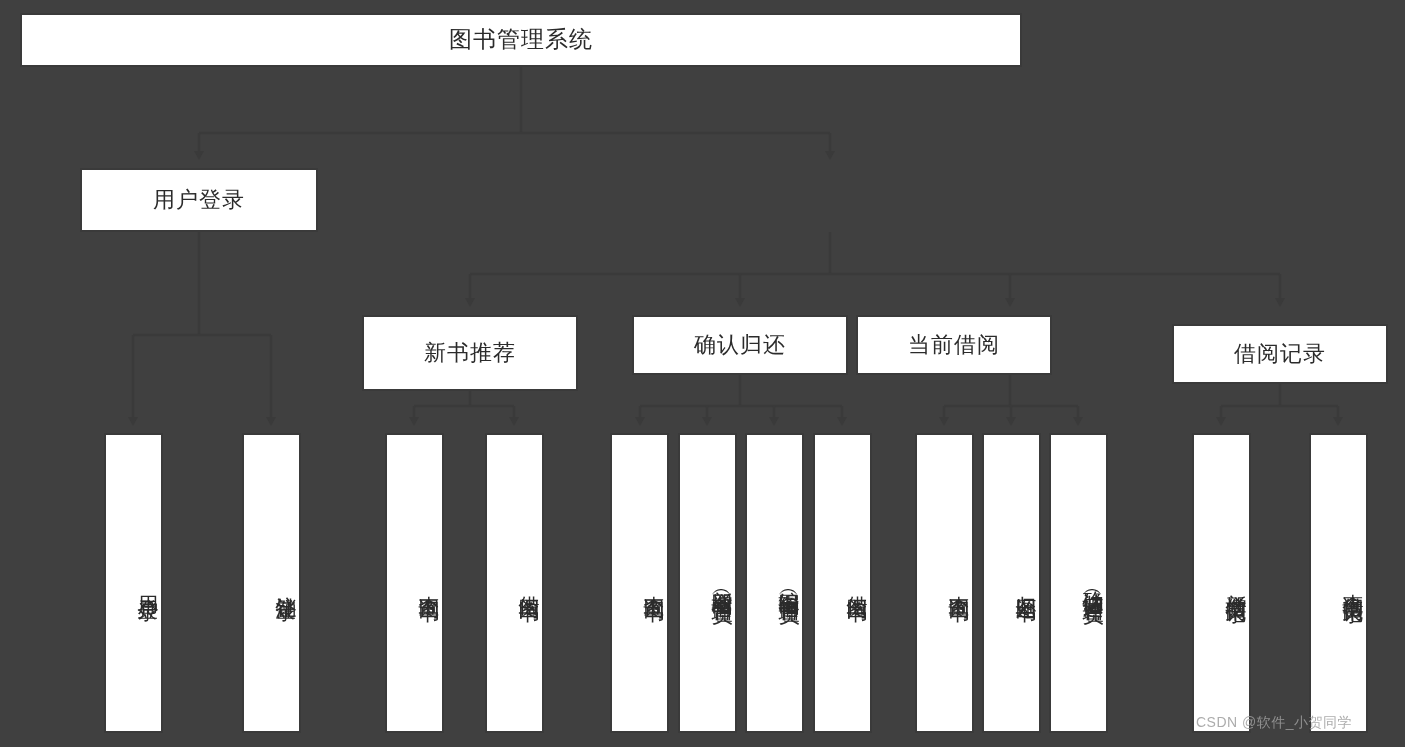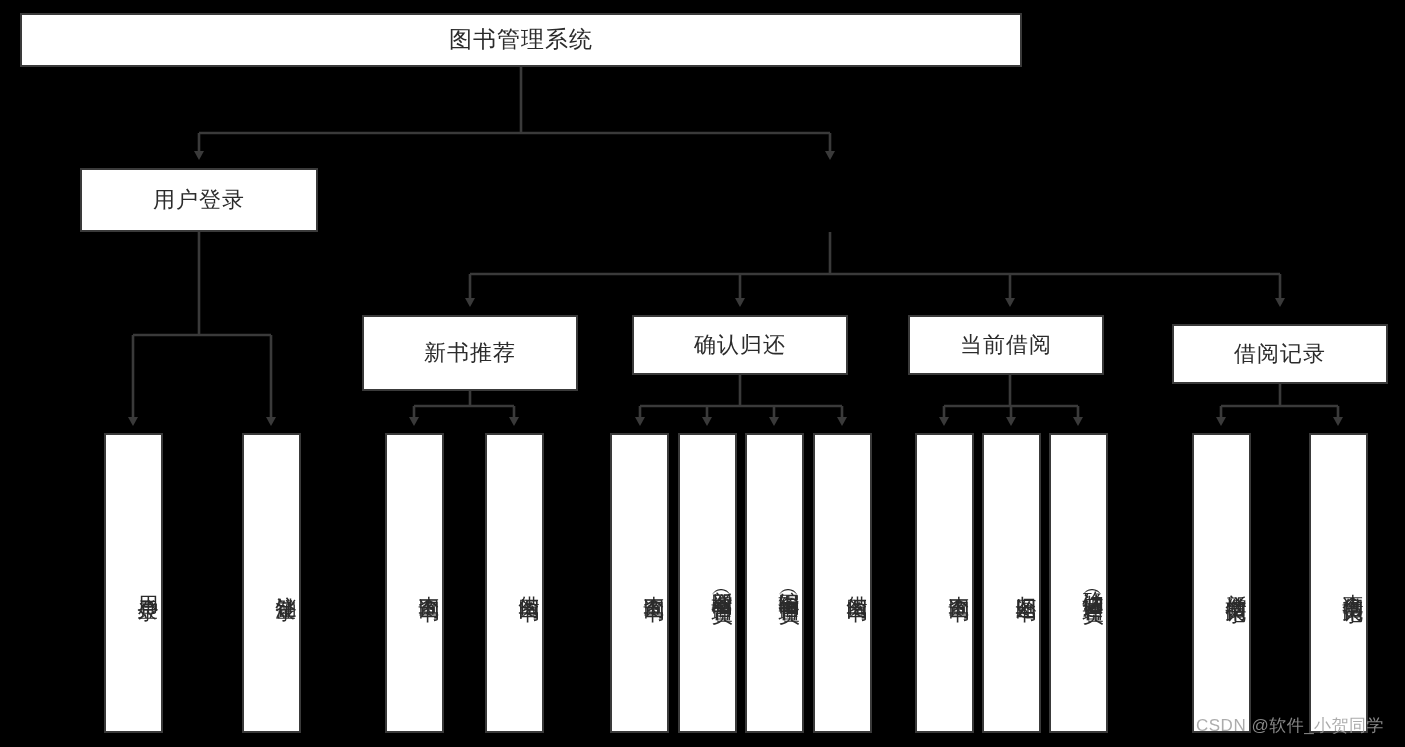--- a/index.html
+++ b/index.html
@@ -1,17 +1,17 @@
 <!DOCTYPE html>
 <html><head>
 <meta charset="utf-8">
 <style>
   html,body{margin:0;padding:0;background:#ffffff;}
   body{font-family:"Liberation Sans","DejaVu Sans",sans-serif;}
-  #canvas{position:relative;width:1405px;height:747px;background:#000000;overflow:hidden;}
+  #canvas{position:relative;width:1405px;height:747px;background:#404040;overflow:hidden;}
   svg.links{position:absolute;left:0;top:0;width:1405px;height:747px;pointer-events:none;}
   .node{
     position:absolute;
     box-sizing:border-box;
     border:2px solid #3a3a3a;
     background:#ffffff;
     display:flex;
     align-items:center;
     justify-content:center;
     color:#2b2b2b;
@@ -32,21 +32,21 @@
   }
   .node.v .vtext{
     writing-mode:vertical-rl;
     text-orientation:upright;
     white-space:nowrap;
   }
   #root-node{font-size:23px;}
   .watermark{
     position:absolute;
     color:#9e9e9e;
-    font-size:17px;
+    font-size:14px;
     letter-spacing:0.5px;
     white-space:nowrap;
     opacity:.85;
   }
 </style>
 </head>
 <body>
 
 <div id="canvas">
 
@@ -107,21 +107,21 @@
   <div class="node h" style="left:80px;top:168px;width:238px;height:64px;">
     <span>用户登录</span>
   </div>
 
   <div class="node h" style="left:362px;top:315px;width:216px;height:76px;">
     <span>新书推荐</span>
   </div>
   <div class="node h" style="left:632px;top:315px;width:216px;height:60px;">
     <span>确认归还</span>
   </div>
-  <div class="node h" style="left:908px;top:315px;width:196px;height:60px;">
+  <div class="node h" style="left:856px;top:315px;width:196px;height:60px;">
     <span>当前借阅</span>
   </div>
   <div class="node h" style="left:1172px;top:324px;width:216px;height:60px;text-align:center;">
     <span>借阅记录</span>
   </div>
 
   <div class="node v" style="left:104px;top:433px;width:59px;height:300px;">
     <span class="vtext">用户登录</span>
   </div>
   <div class="node v" style="left:242px;top:433px;width:59px;height:300px;">

